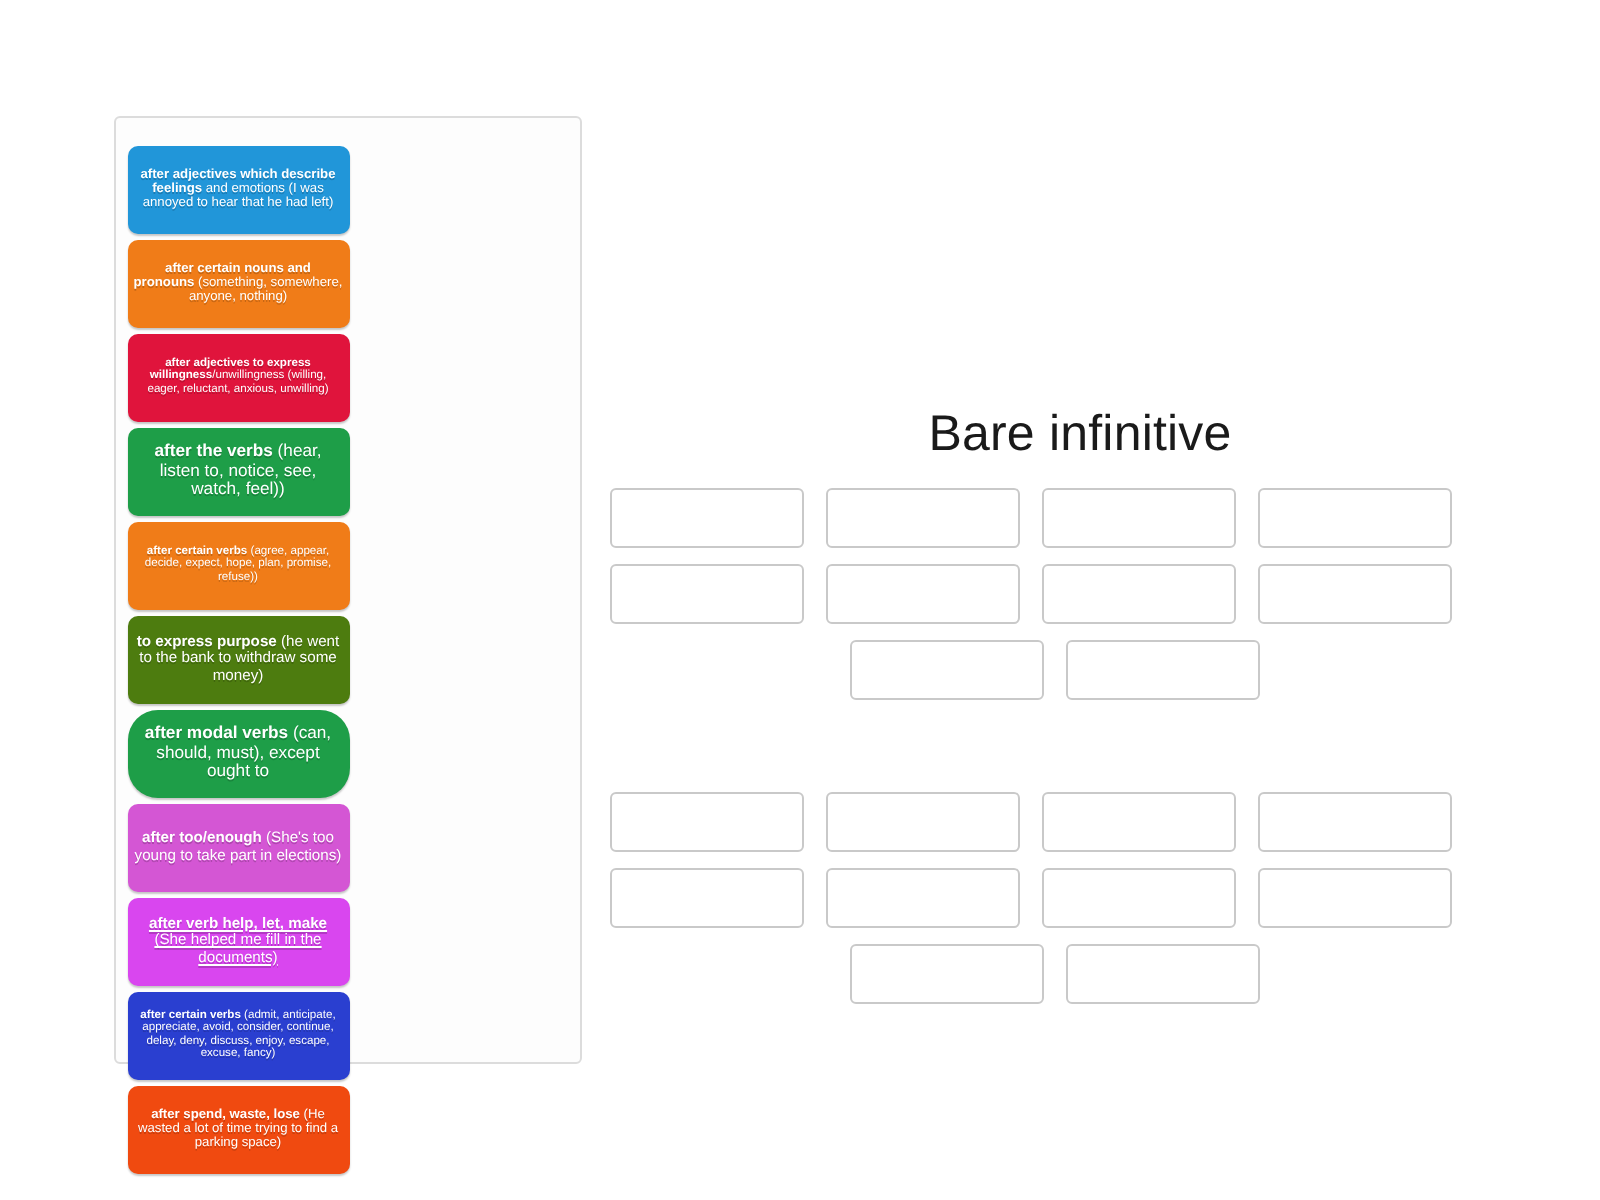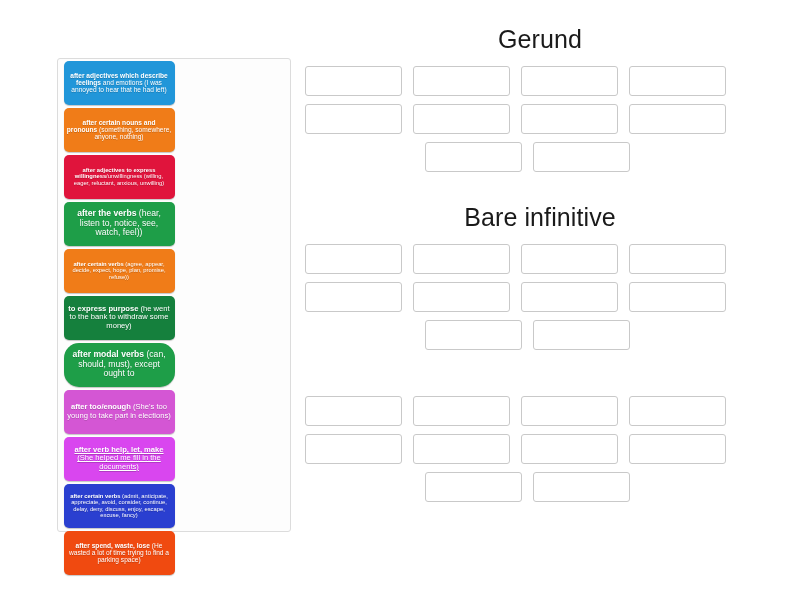--- a/index.html
+++ b/index.html
@@ -23,21 +23,21 @@
   #tile-tray {
     position: absolute;
     left: 57px;
     top: 58px;
     width: 234px;
     height: 474px;
     background: #fdfdfd;
     border: 1px solid #dcdcdc;
     border-radius: 3px;
     box-sizing: border-box;
-    padding: 0 4px;
+    padding: 12px 4px;
     display: flex;
     flex-wrap: wrap;
     align-content: flex-start;
   }
 
   .tile {
     width: 111px;
     height: 44px;
     margin: 1.5px 1.5px;
     border-radius: 5px;
@@ -127,61 +127,40 @@
       </div>
       <div class="tile fs-xs" style="background: rgb(224, 20, 60);">
         <span class="tile-text"><b>after adjectives to express willingness</b>/unwillingness (willing, eager, reluctant, anxious, unwilling)</span>
       </div>
       <div class="tile fs-l" style="background: rgb(30, 158, 72);">
         <span class="tile-text"><b>after the verbs</b> (hear, listen to, notice, see, watch, feel))</span>
       </div>
       <div class="tile fs-xs" style="background: rgb(240, 124, 24);">
         <span class="tile-text"><b>after certain verbs</b> (agree, appear, decide, expect, hope, plan, promise, refuse))</span>
       </div>
-      <div class="tile fs-m" style="background: #15803d;">
+      <div class="tile fs-m" style="background: #4d7c0f;">
         <span class="tile-text"><b>to express purpose</b> (he went to the bank to withdraw some money)</span>
       </div>
       <div class="tile fs-l" style="background: rgb(30, 158, 72); border-radius: 15px;">
         <span class="tile-text"><b>after modal verbs</b> (can, should, must), except ought to</span>
       </div>
       <div class="tile fs-m" style="background: rgb(212, 86, 212); justify-content: center;">
         <span class="tile-text"><b>after too/enough</b> (She's too young to take part in elections)</span>
       </div>
       <div class="tile fs-m" style="background: #d946ef; text-decoration: underline;">
         <span class="tile-text"><b>after verb help, let, make</b> (She helped me fill in the documents)</span>
       </div>
       <div class="tile fs-xs" style="background: rgb(42, 63, 208);">
         <span class="tile-text"><b>after certain verbs</b> (admit, anticipate, appreciate, avoid, consider, continue, delay, deny, discuss, enjoy, escape, excuse, fancy)</span>
       </div>
       <div class="tile fs-s" style="background: rgb(240, 74, 16);">
         <span class="tile-text"><b>after spend, waste, lose</b> (He wasted a lot of time trying to find a parking space)</span>
       </div>
     </div>
 
-  <div class="group" id="group-gerund">
-    <div class="group-title">Gerund</div>
-    <div class="slot-rows">
-        <div class="slot-row">
-          <div class="slot"></div>
-          <div class="slot"></div>
-          <div class="slot"></div>
-          <div class="slot"></div>
-        </div>
-        <div class="slot-row">
-          <div class="slot"></div>
-          <div class="slot"></div>
-          <div class="slot"></div>
-          <div class="slot"></div>
-        </div>
-        <div class="slot-row centered">
-          <div class="slot"></div>
-          <div class="slot"></div>
-        </div>
-      </div>
-  </div>
 
   <div class="group" id="group-bare">
     <div class="group-title">Bare infinitive</div>
     <div class="slot-rows">
         <div class="slot-row">
           <div class="slot"></div>
           <div class="slot"></div>
           <div class="slot"></div>
           <div class="slot"></div>
         </div>

